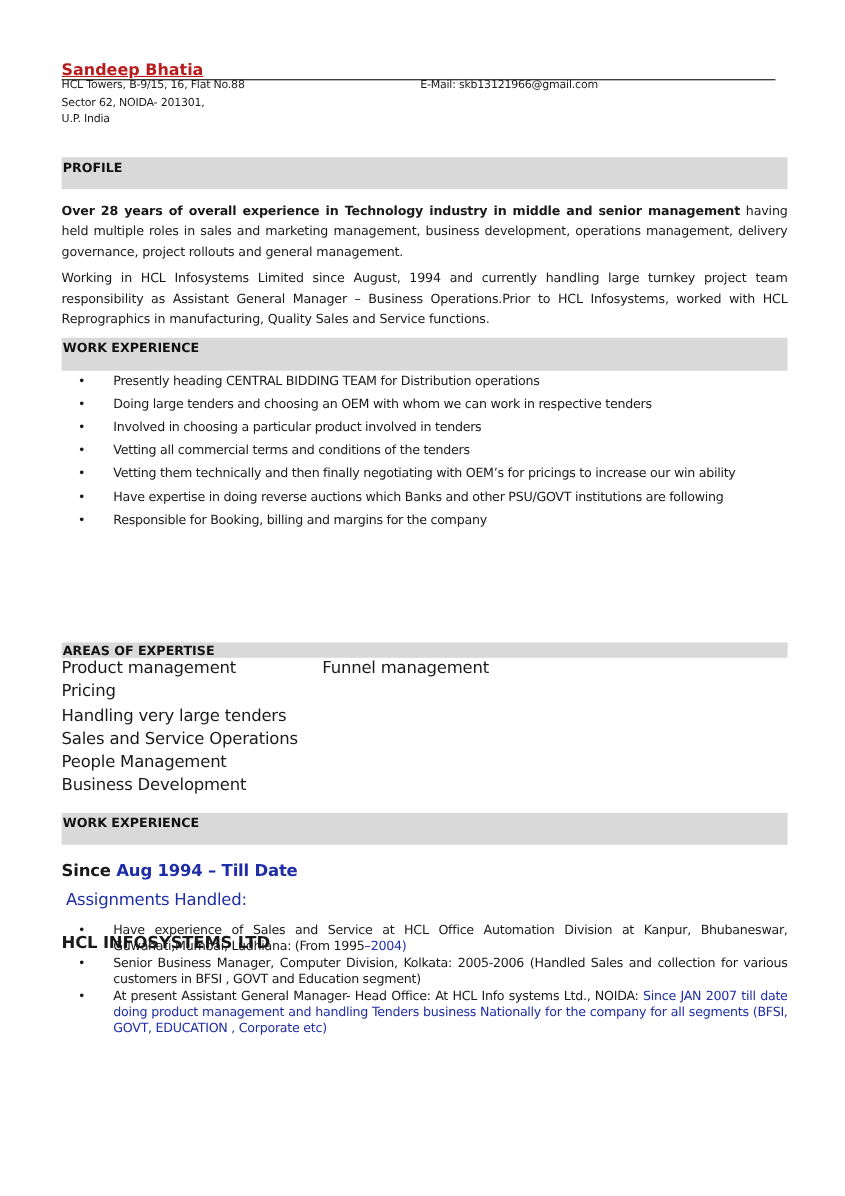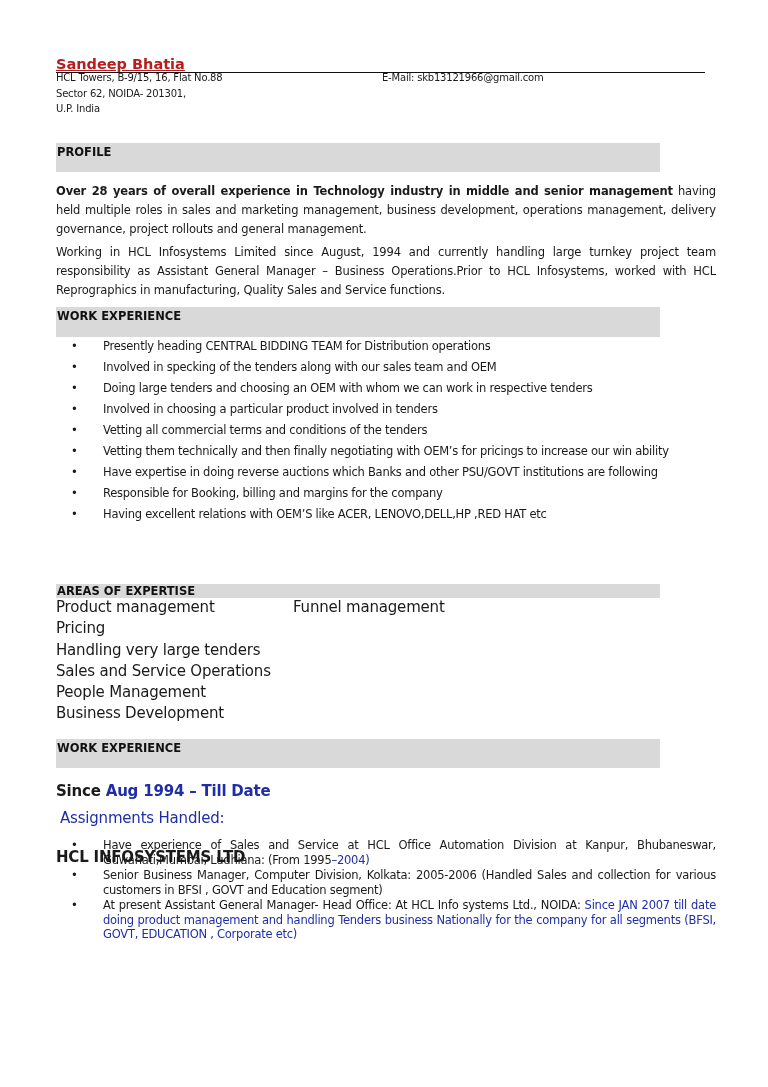--- a/index.html
+++ b/index.html
@@ -2,21 +2,21 @@
 <html><head>
 <meta charset="utf-8">
 <style>
   html, body { margin: 0; padding: 0; background: #ffffff; }
   body { width: 768px; height: 1087px; position: relative; overflow: hidden;
          font-family: "DejaVu Sans", "Liberation Sans", sans-serif; color: #1a1a1a; }
   .page { position: absolute; left: 56px; top: 0; width: 660px; font-size: 12px; }
   .name { position: absolute; left: 0; top: 56px; font-size: 14.5px; font-weight: bold; color: #b91c1c; text-decoration: underline; }
   .rule { position: absolute; left: 0; top: 72px; width: 649px; height: 1px; background: #111; }
   .contact { position: absolute; left: 0; font-size: 10px; letter-spacing: -0.2px; }
-  .bar { position: absolute; left: 0; width: 604px; background: #d9d9d9; }
+  .bar { position: absolute; left: 0; width: 660px; background: #d9d9d9; }
   .bar span { position: absolute; left: 1px; top: 2px; font-weight: bold; font-size: 11.5px; color: #111; }
   .para { position: absolute; left: 0; width: 660px; font-size: 11.5px; line-height: 19px; text-align: justify; letter-spacing: -0.15px; }
   .para b { font-weight: bold; }
   .blist { position: absolute; left: 0; width: 660px; margin: 0; padding: 0; list-style: none; }
   .blist li { position: relative; padding-left: 47px; font-size: 11.5px; letter-spacing: -0.25px; }
   .blist li::before { content: "\2022"; position: absolute; left: 15px; top: 0; }
   .blue { color: #1f2ea6; }
   .exp { position: absolute; left: 0; font-size: 15px; letter-spacing: -0.2px; }
 </style>
 </head>
@@ -35,28 +35,26 @@
     <span>PROFILE</span>
   </div>
   <div class="para" style="top:182px;"><b>Over 28 years of overall experience in Technology industry in middle and senior management</b><span> having held multiple roles in sales and marketing management, business development, operations management, delivery governance, project rollouts and general management.</span></div>
   <div class="para" style="top:243px;">Working in HCL Infosystems Limited since August, 1994 and currently handling large turnkey project team responsibility as Assistant General Manager – Business Operations.Prior to HCL Infosystems, worked with HCL Reprographics in manufacturing, Quality Sales and Service functions.</div>
 
   <div class="bar" style="top:307px; height:30px;">
     <span>WORK EXPERIENCE</span>
   </div>
   <ul class="blist" style="top:337px;">
     <li style="height:21px; line-height:18px;">Presently heading CENTRAL BIDDING TEAM for Distribution operations</li>
-    <li style="height:21px; line-height:18px;">Involved in specking of the tenders along with our sales team and OEM</li>
     <li style="height:21px; line-height:18px;">Doing large tenders and choosing an OEM with whom we can work in respective tenders</li>
     <li style="height:21px; line-height:18px;">Involved in choosing a particular product involved in tenders</li>
     <li style="height:21px; line-height:18px;">Vetting all commercial terms and conditions of the tenders</li>
     <li style="height:21px; line-height:18px;">Vetting them technically and then finally negotiating with OEM’s for pricings to increase our win ability</li>
     <li style="height:21px; line-height:18px;">Have expertise in doing reverse auctions which Banks and other PSU/GOVT institutions are following</li>
     <li style="height:21px; line-height:18px;">Responsible for Booking, billing and margins for the company</li>
-    <li style="height:21px; line-height:18px;">Having excellent relations with OEM’S like ACER, LENOVO,DELL,HP ,RED HAT etc</li>
   </ul>
 
   <div class="bar" style="top:584px; height:14px;">
     <span style="top:0px;">AREAS OF EXPERTISE</span>
   </div>
   <div class="exp" style="top:598px;">Product management</div>
   <div class="exp" style="top:598px; left:237px;">Funnel management</div>
   <div class="exp" style="top:619px;">Pricing</div>
   <div class="exp" style="top:641px;">Handling very large tenders</div>
   <div class="exp" style="top:662px;">Sales and Service Operations</div>

